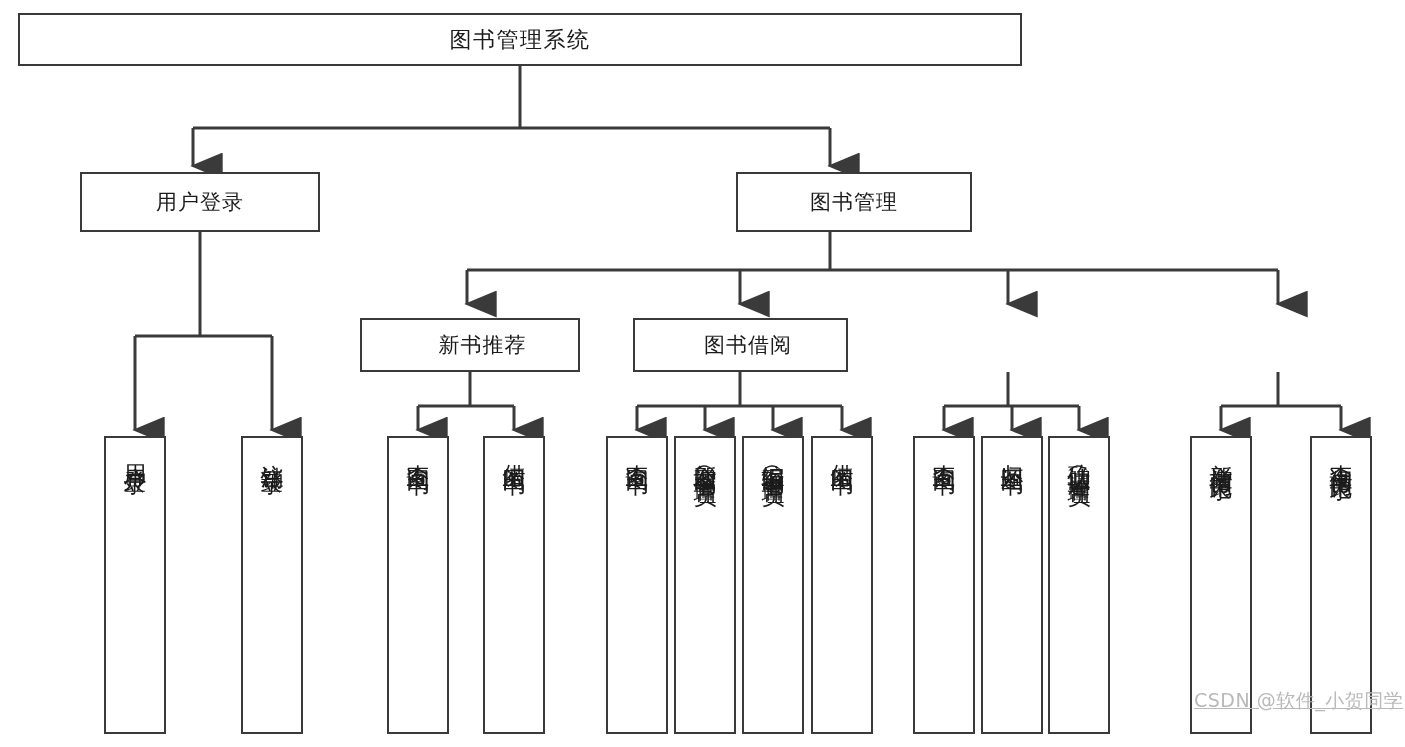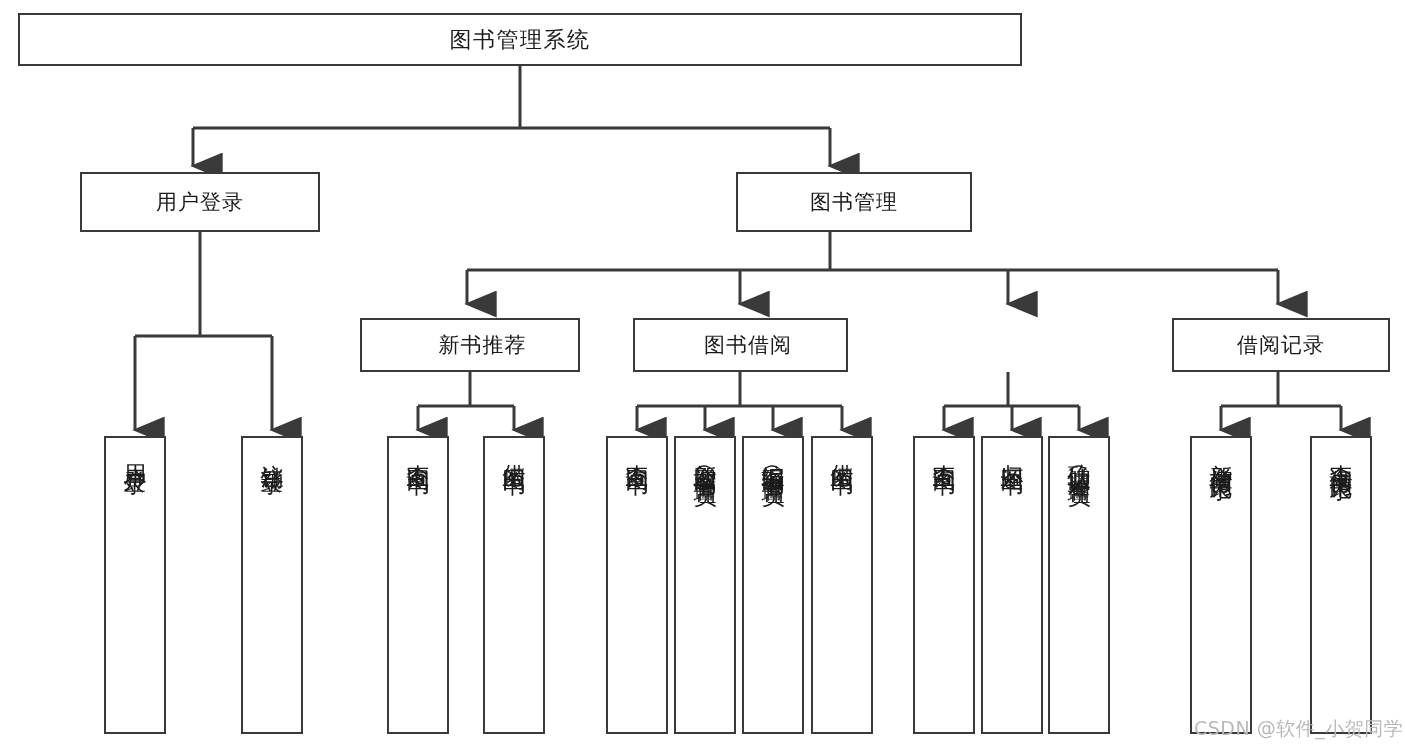--- a/index.html
+++ b/index.html
@@ -142,23 +142,20 @@
   <div class="node horiz" style="left:712px; top:172px; width:236px; height:60px;margin-left:24px;">
     <span class="lbl">图书管理</span>
   </div>
 
   <div class="node horiz" style="left:360px; top:318px; width:220px; height:54px;padding-left:25px;">
     <span class="lbl">新书推荐</span>
   </div>
   <div class="node horiz" style="left:633px; top:318px; width:215px; height:54px;padding-left:15px;">
     <span class="lbl">图书借阅</span>
   </div>
-  <div class="node horiz" style="left:1172px; top:318px; width:218px; height:54px;">
-    <span class="lbl">借阅记录</span>
-  </div>
 
   <div class="node vert" style="left:104px; top:436px; width:62px; height:298px;">
     <span class="lbl">用户登录</span>
   </div>
   <div class="node vert" style="left:241px; top:436px; width:62px; height:298px;">
     <span class="lbl">注销登录</span>
   </div>
 
   <div class="node vert" style="left:387px; top:436px; width:62px; height:298px;">
     <span class="lbl">查询图书</span>
@@ -190,15 +187,15 @@
     <span class="lbl">确认归还（管理员）</span>
   </div>
 
   <div class="node vert" style="left:1190px; top:436px; width:62px; height:298px;">
     <span class="lbl">新增借阅记录</span>
   </div>
   <div class="node vert" style="left:1310px; top:436px; width:62px; height:298px;">
     <span class="lbl">查询借阅记录</span>
   </div>
 
-  <div class="watermark" style="left:1194px; top:716px;">CSDN @软件_小贺同学</div>
+  <div class="watermark" style="left:1194px; top:688px;text-decoration:underline;">CSDN @软件_小贺同学</div>
 
 </div>
 
 </body></html>

